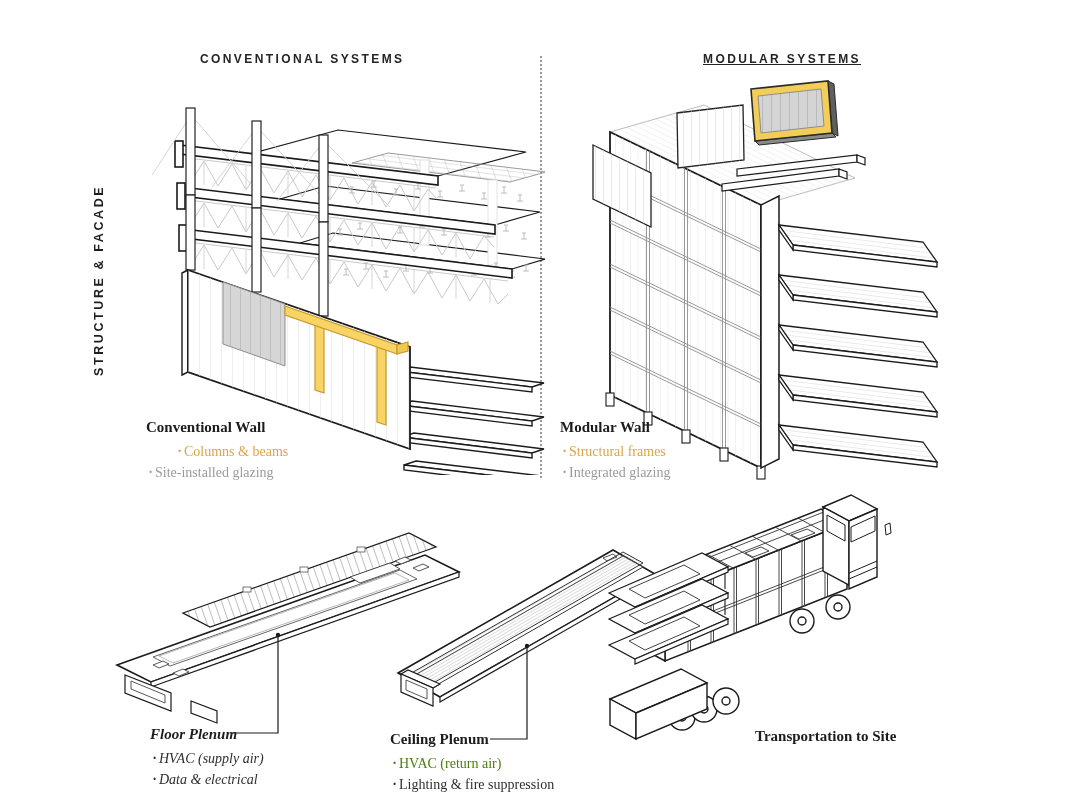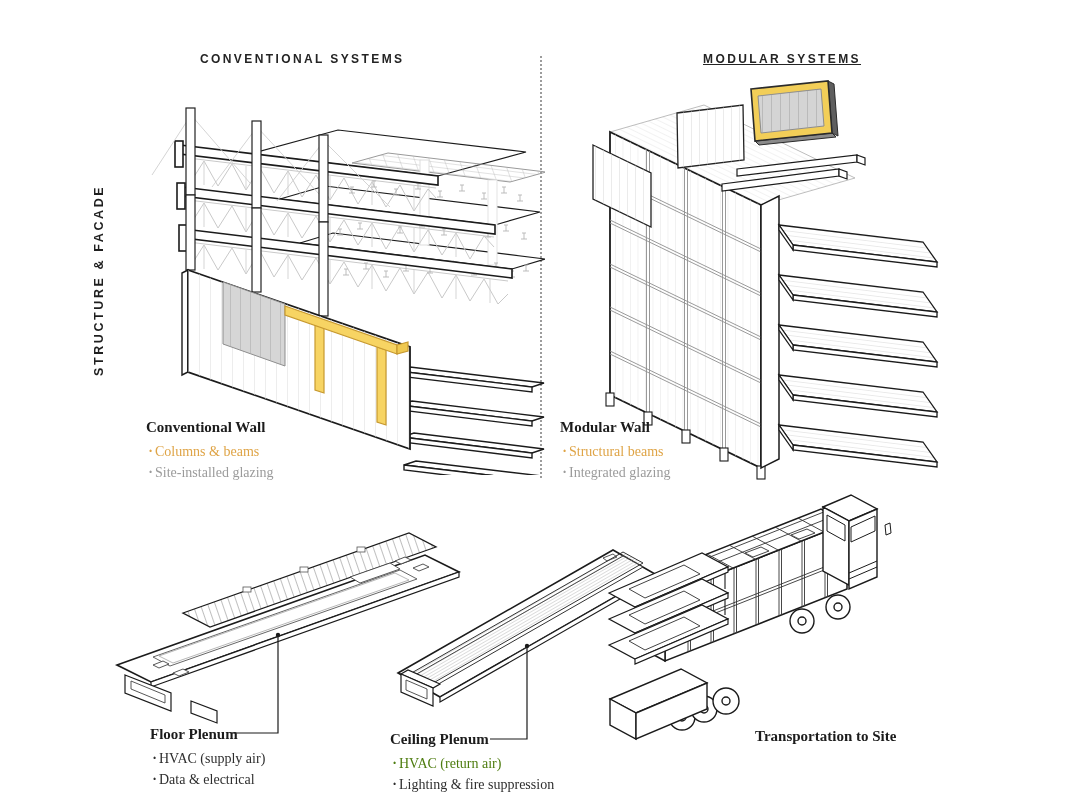--- a/index.html
+++ b/index.html
@@ -448,34 +448,34 @@
   <g fill="#fff" stroke="#1b1b1b" stroke-width="1.4">
     <polygon points="15,214 86,184 112,198 41,228"></polygon>
     <polygon points="15,214 41,228 41,254 15,240"></polygon>
     <polygon points="41,228 112,198 112,224 41,254"></polygon>
   </g>
 </svg>
 
 <div class="abs lbl" style="left:146px;top:419px;">
   <div class="title">Conventional Wall</div>
   <div>
-      <div class="bullet" style="color: rgb(223, 164, 70);"><span class="dot">·</span><span>Columns &amp; beams</span></div>
+      <div class="bullet" style="color: rgb(223, 164, 70); margin-left: 29px;"><span class="dot">·</span><span>Columns &amp; beams</span></div>
       <div class="bullet" style="color: rgb(155, 155, 155);"><span class="dot">·</span><span>Site-installed glazing</span></div>
     </div>
 </div>
 
 <div class="abs lbl" style="left:560px;top:419px;">
   <div class="title">Modular Wall</div>
   <div>
-      <div class="bullet" style="color: rgb(223, 164, 70);"><span class="dot">·</span><span>Structural beams</span></div>
+      <div class="bullet" style="color: rgb(223, 164, 70);"><span class="dot">·</span><span>Structural frames</span></div>
       <div class="bullet" style="color: rgb(155, 155, 155);"><span class="dot">·</span><span>Integrated glazing</span></div>
     </div>
 </div>
 
-<div class="abs lbl" style="left:150px;top:726px;">
+<div class="abs lbl" style="left:150px;top:726px;font-style:italic;">
   <div class="title">Floor Plenum</div>
   <div>
       <div class="bullet" style="color: rgb(46, 46, 46);"><span class="dot">·</span><span>HVAC (supply air)</span></div>
       <div class="bullet" style="color: rgb(46, 46, 46);"><span class="dot">·</span><span>Data &amp; electrical</span></div>
     </div>
 </div>
 
 <div class="abs lbl" style="left:390px;top:731px;">
   <div class="title">Ceiling Plenum</div>
   <div>

